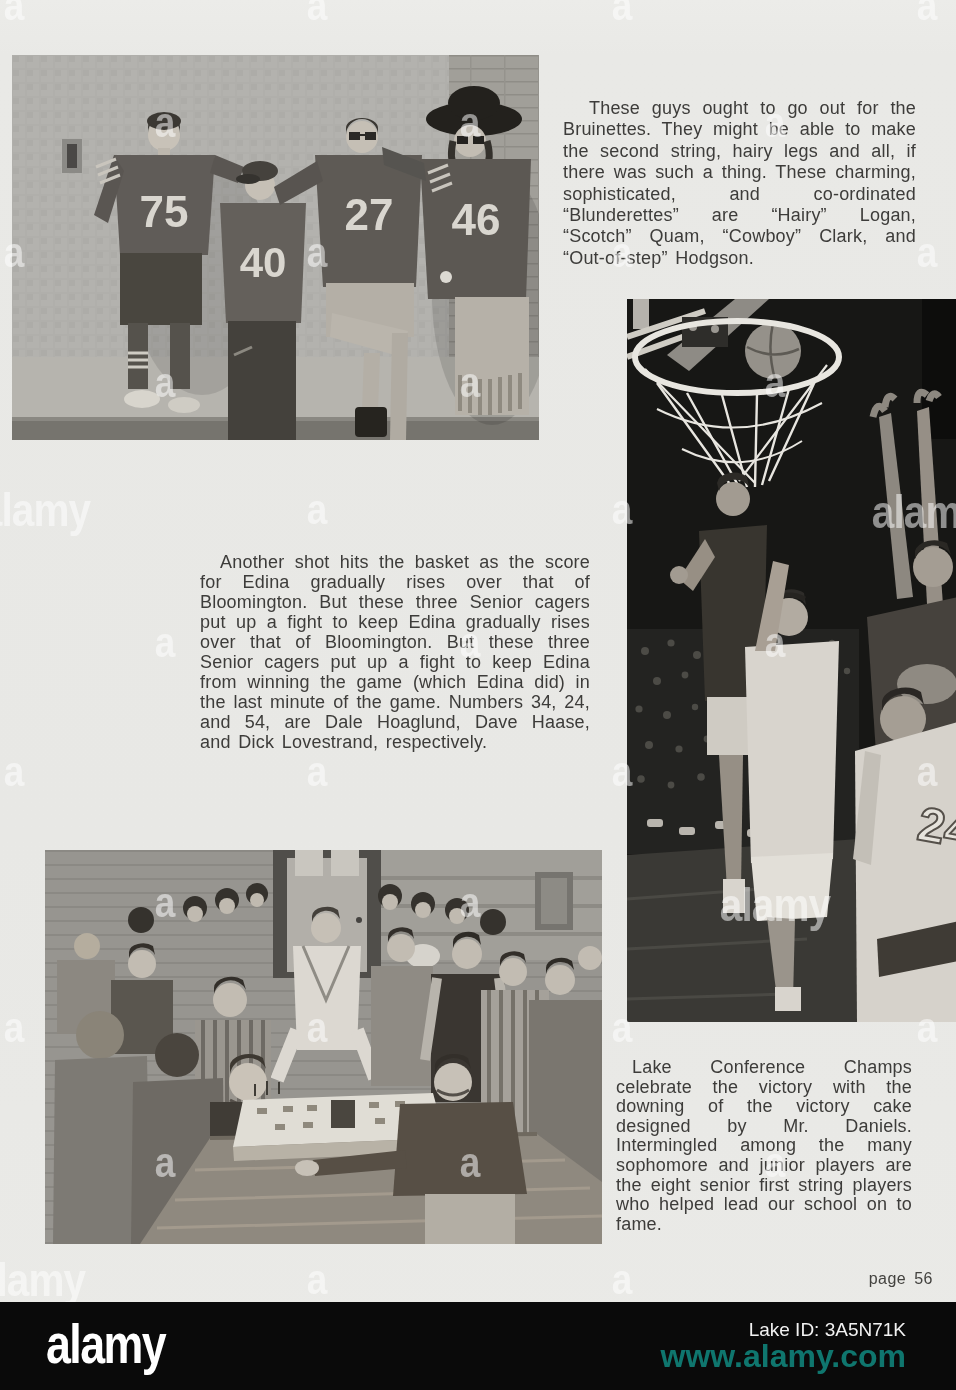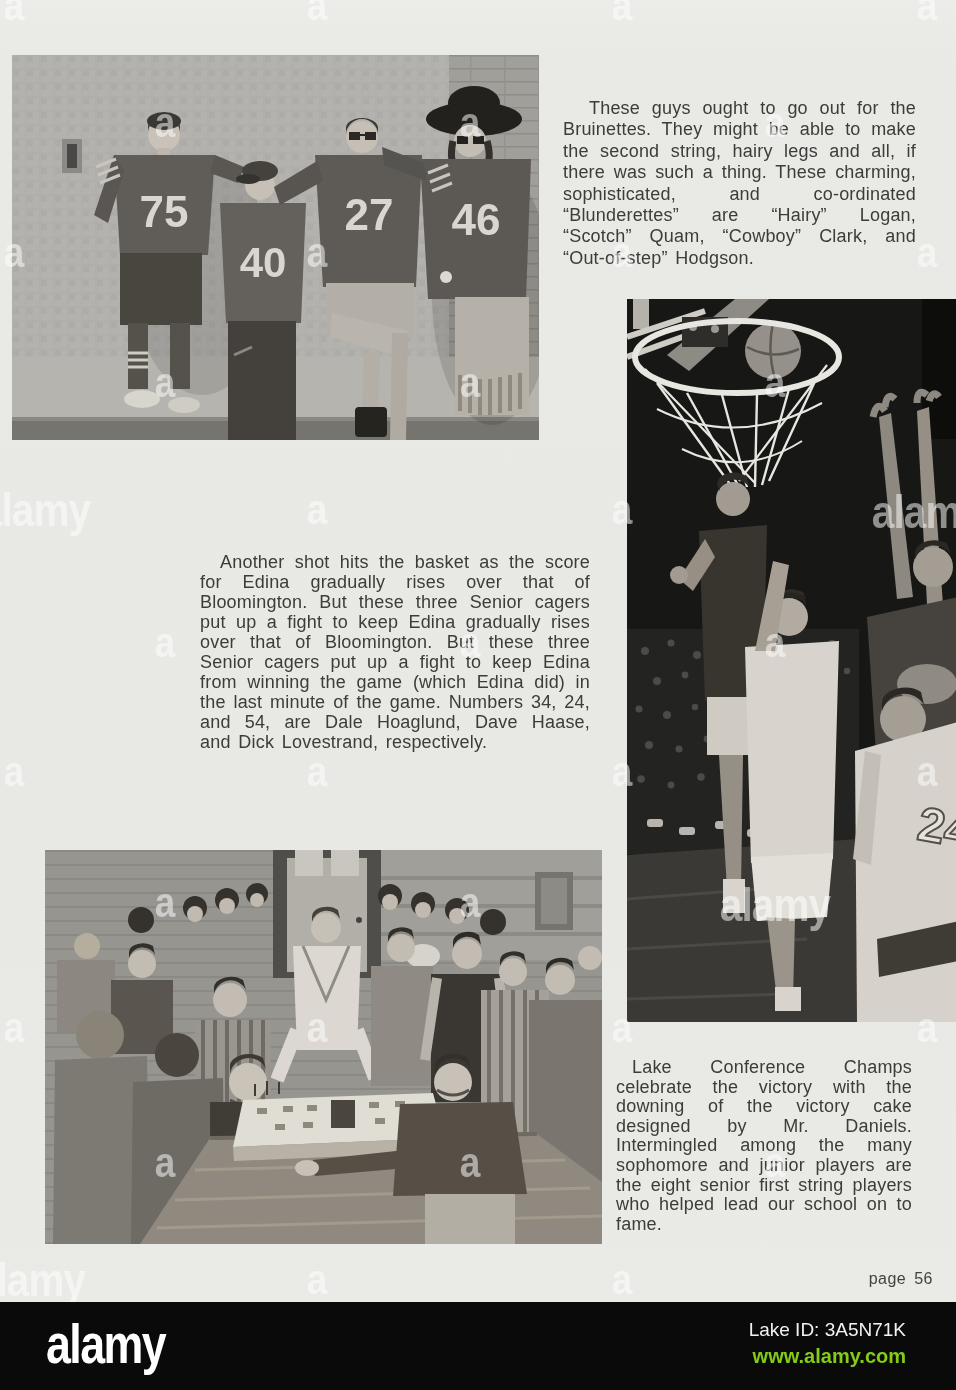--- a/index.html
+++ b/index.html
@@ -40,21 +40,21 @@
   .alamy-bar{
     position:absolute;left:0;top:1302px;width:956px;height:88px;background:#0a0a0a;z-index:10;
   }
   .alamy-logo{
     position:absolute;left:46px;top:50%;transform:translateY(-54%) scaleX(0.8);
     transform-origin:left center;color:#ffffff;font-size:56px;font-weight:bold;
     letter-spacing:-2px;line-height:1;
   }
   .footer-right{position:absolute;right:50px;top:16px;text-align:right;color:#fff;}
   .image-id{font-size:19px;line-height:24px;color:#f2f2f2;}
-  .site-url{font-size:20px;line-height:28px;font-weight:bold;color:#84cc16;}
+  .site-url{font-size:32px;line-height:28px;font-weight:bold;color:#0f766e;}
 </style>
 </head>
 <body>
 
 <div class="canvas">
 
   <figure class="photo photo1">
     <svg viewBox="0 0 527 385" width="527" height="385">
       <defs>
         <pattern id="p1tiles" width="14" height="14" patternUnits="userSpaceOnUse">

